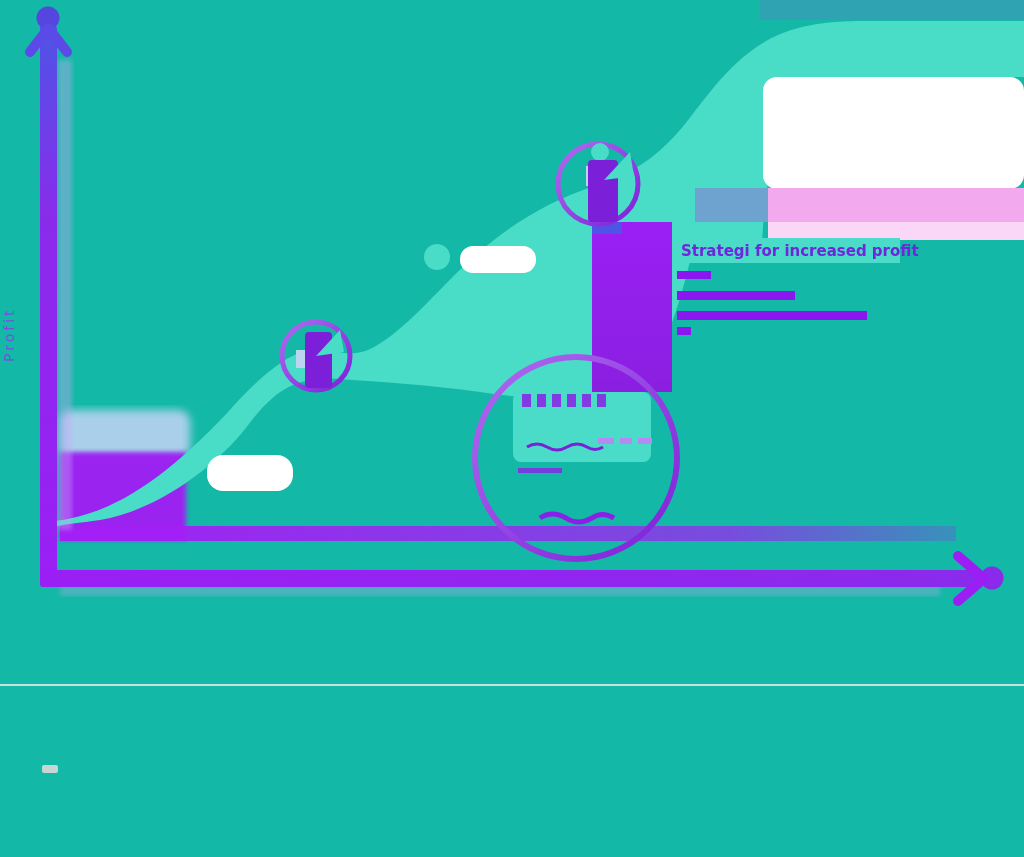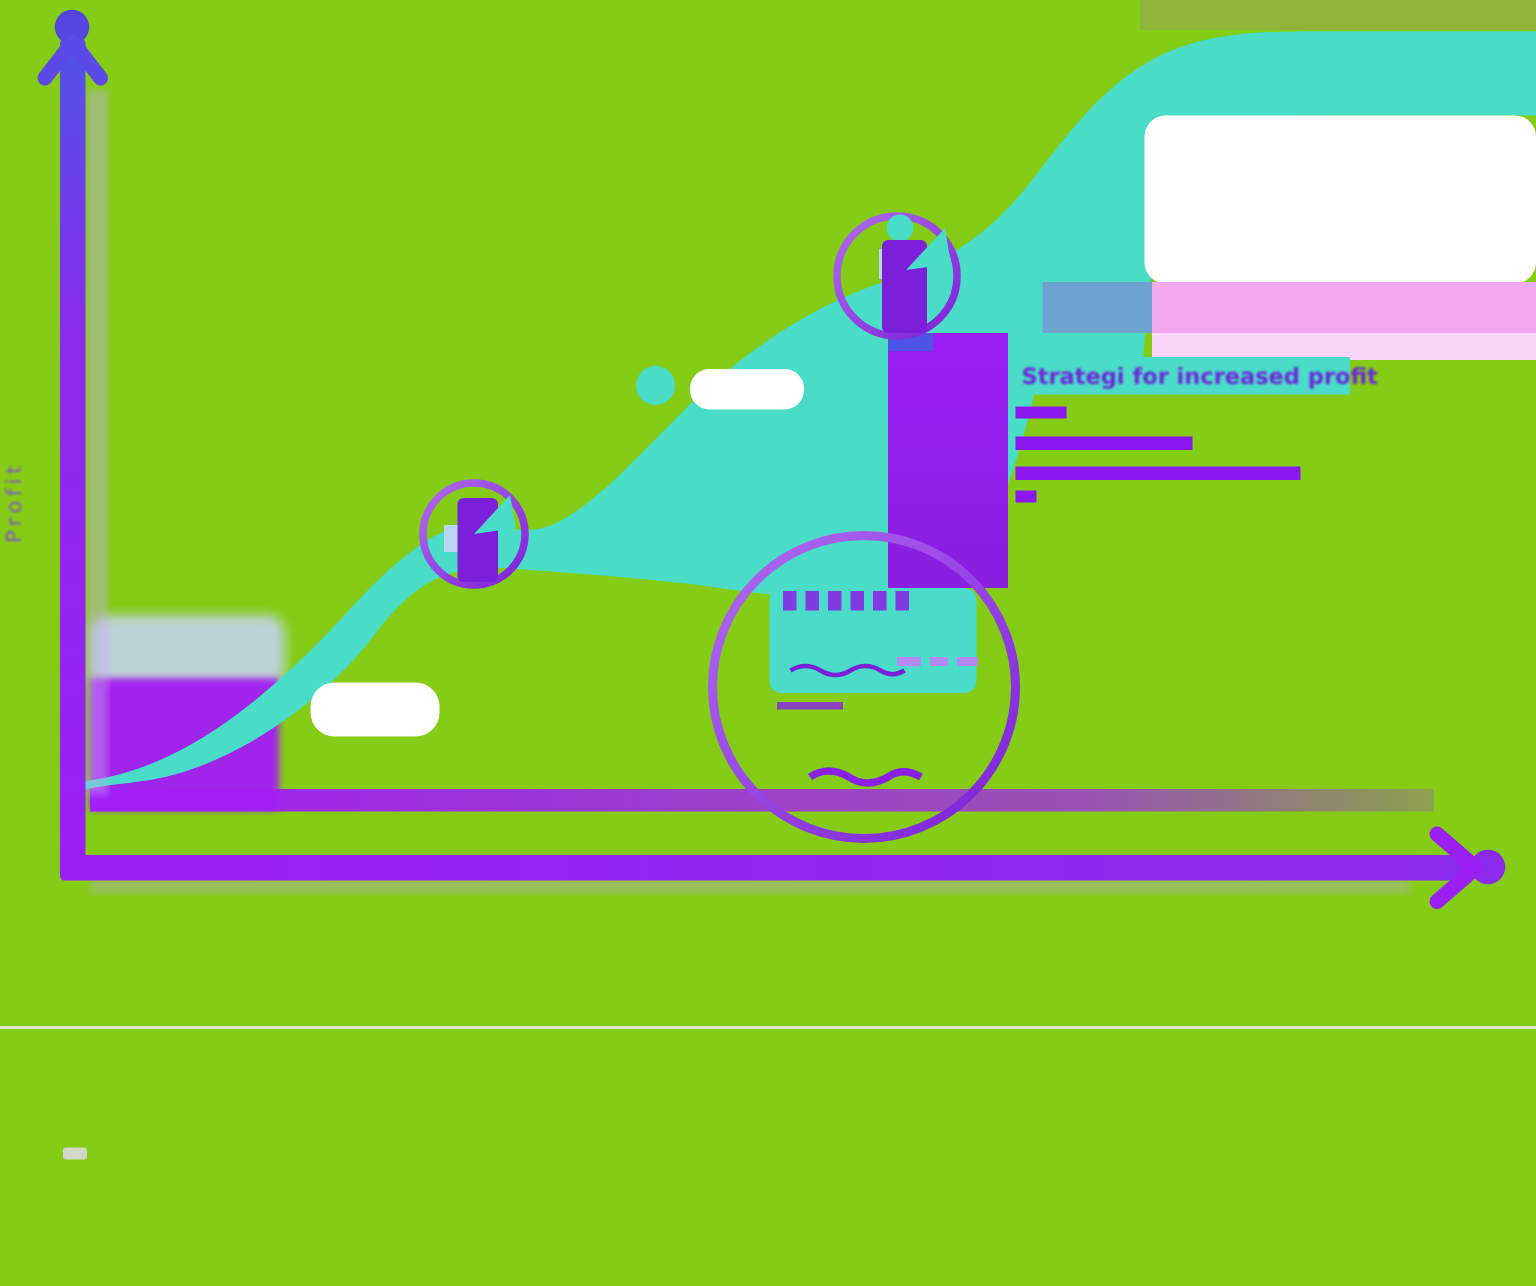--- a/index.html
+++ b/index.html
@@ -1,17 +1,17 @@
 <!DOCTYPE html>
 <html><head>
 <meta charset="utf-8">
 <style>
   html,body{margin:0;padding:0;background:#000;width:1024px;height:857px;overflow:hidden;
     font-family:"DejaVu Sans",sans-serif;}
-  .stage{position:relative;width:1024px;height:857px;background:#84cc16;}
+  .stage{position:relative;width:1024px;height:857px;background:#14b8a6;}
   .illustration{position:absolute;left:0;top:0;}
   .footer-line{position:absolute;left:0;top:684px;width:1024px;height:2px;background:#e8e8e8;opacity:.85;}
   .footer-mark{position:absolute;left:42px;top:765px;width:16px;height:8px;background:#d9d9d9;border-radius:2px;opacity:.9;}
   .blur-05{filter:blur(.6px);}
   text{font-family:"DejaVu Sans",sans-serif;}
 </style>
 </head>
 <body>
 
 <div class="stage">

